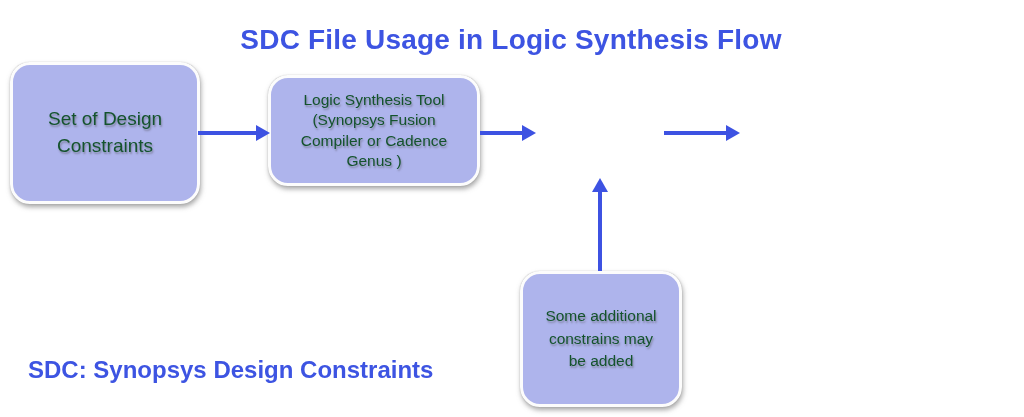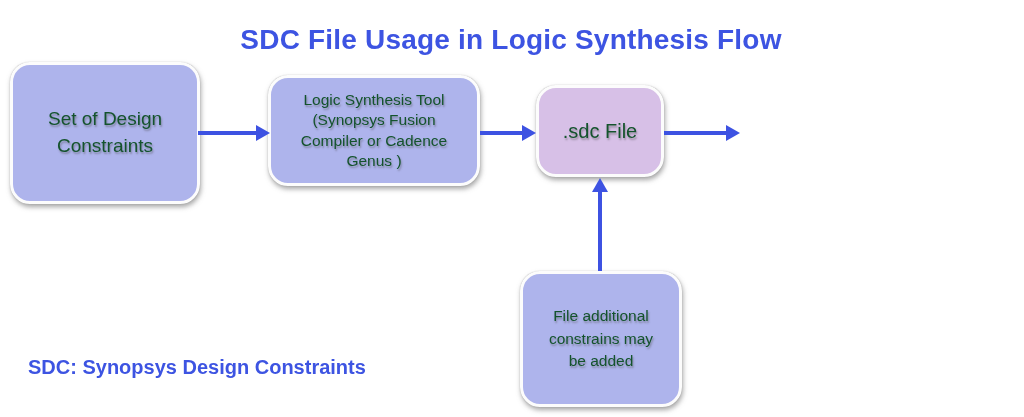--- a/index.html
+++ b/index.html
@@ -18,21 +18,21 @@
     margin: 16px;
     text-align: center;
     font-size: 28px;
     font-weight: 700;
     color: #3d54e2;
     letter-spacing: 0.2px;
   }
   .caption {
     position: absolute;
     left: 28px; top: 356px;
-    font-size: 20px;
+    font-size: 24px;
     font-weight: 700;
     color: #3d54e2;
     text-align: center;
   }
   .node {
     position: absolute;
     box-sizing: border-box;
     background: #aeb4ec;
     border: 3px solid #fcfcfc;
     border-radius: 20px;
@@ -87,27 +87,24 @@
 Constraints</span>
   </div>
 
   <div class="node n2">
     <span class="node-label">Logic Synthesis Tool
 (Synopsys Fusion
 Compiler or Cadence
 Genus )</span>
   </div>
 
-  <div class="node n3">
-    <span class="node-label">.sdc File</span>
-  </div>
 
 
   <div class="node n5">
-    <span class="node-label">File additional
+    <span class="node-label">Some additional
 constrains may
 be added</span>
   </div>
 
   <div class="edge-line l1"></div>
   <div class="edge-head head-right h1"></div>
 
   <div class="edge-line l2"></div>
   <div class="edge-head head-right h2"></div>
 

